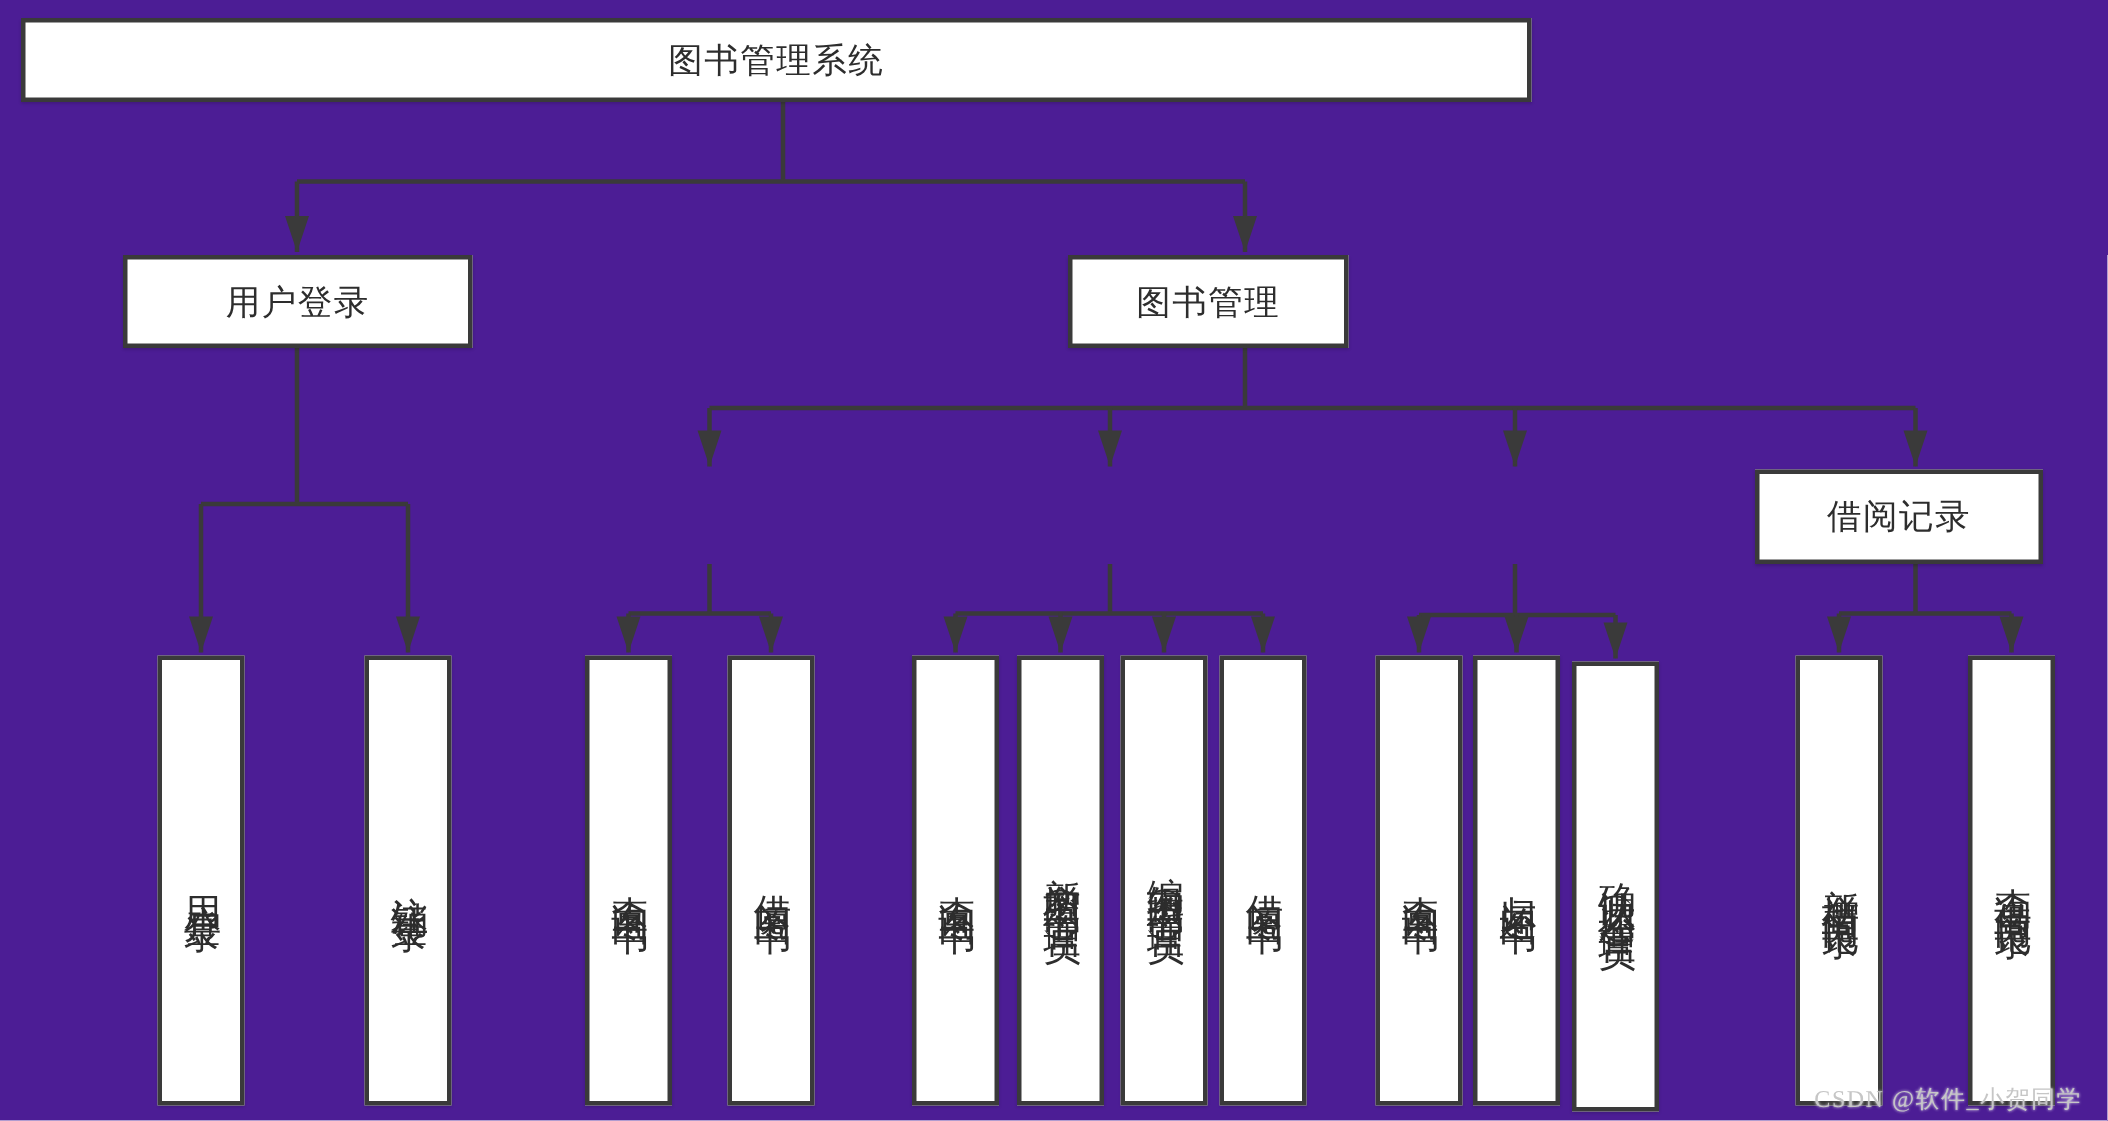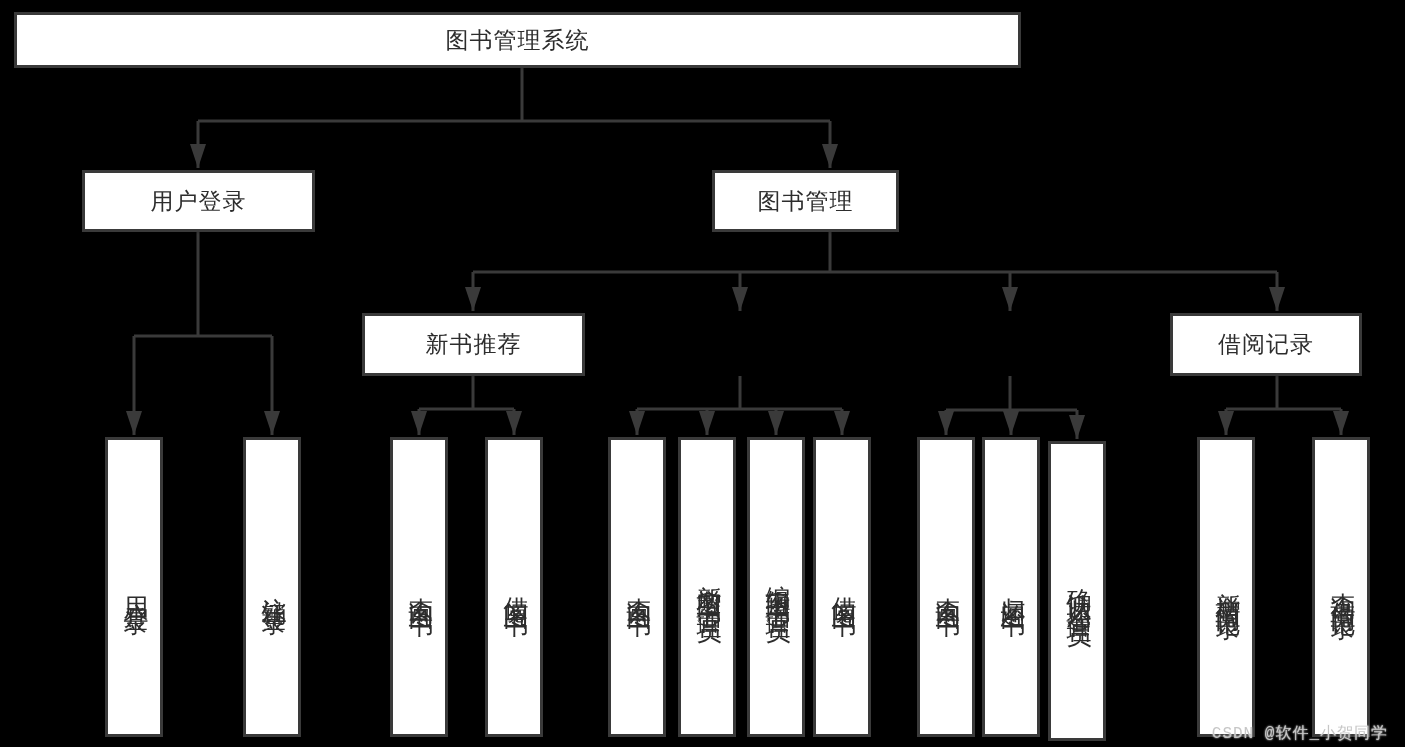--- a/index.html
+++ b/index.html
@@ -1,18 +1,18 @@
 <!DOCTYPE html>
 <html><head>
 <meta charset="utf-8">
 <style>
   html,body{margin:0;padding:0;background:#ffffff;}
   .stage{
-    position:relative;width:1405px;height:747px;background:#000000;
-    font-family:Liberation Mono, monospace;overflow:hidden;
+    position:relative;width:1405px;height:747px;background:#4c1d95;
+    font-family:Liberation Serif, serif;overflow:hidden;
   }
   .connectors{position:absolute;left:0;top:0;z-index:1;}
   .trunk{stroke:#3a3a3a;stroke-width:3;fill:none;}
   .arrowline{stroke:#3a3a3a;stroke-width:3;fill:none;}
   .box{
     position:absolute;background:#ffffff;border:3px solid #3a3a3a;box-sizing:border-box;
     display:flex;align-items:center;justify-content:center;color:#2d2d2d;z-index:2;
     box-shadow:0 1px 2px rgba(0,0,0,0.18);
   }
   .h .lbl{font-size:23px;letter-spacing:1px;white-space:nowrap;}
@@ -75,23 +75,20 @@
     <span class="lbl">图书管理系统</span>
   </div>
 
   <div class="box h" style="left:82px;top:170px;width:233px;height:62px;">
     <span class="lbl">用户登录</span>
   </div>
   <div class="box h" style="left:712px;top:170px;width:187px;height:62px;">
     <span class="lbl">图书管理</span>
   </div>
 
-  <div class="box h" style="left:362px;top:313px;width:223px;height:63px;">
-    <span class="lbl">新书推荐</span>
-  </div>
   <div class="box h" style="left:1170px;top:313px;width:192px;height:63px;">
     <span class="lbl">借阅记录</span>
   </div>
 
   <div class="box v" style="left:105px;top:437px;width:58px;height:300px;">
     <span class="lbl">用户登录</span>
   </div>
   <div class="box v" style="left:243px;top:437px;width:58px;height:300px;">
     <span class="lbl">注销登录</span>
   </div>

